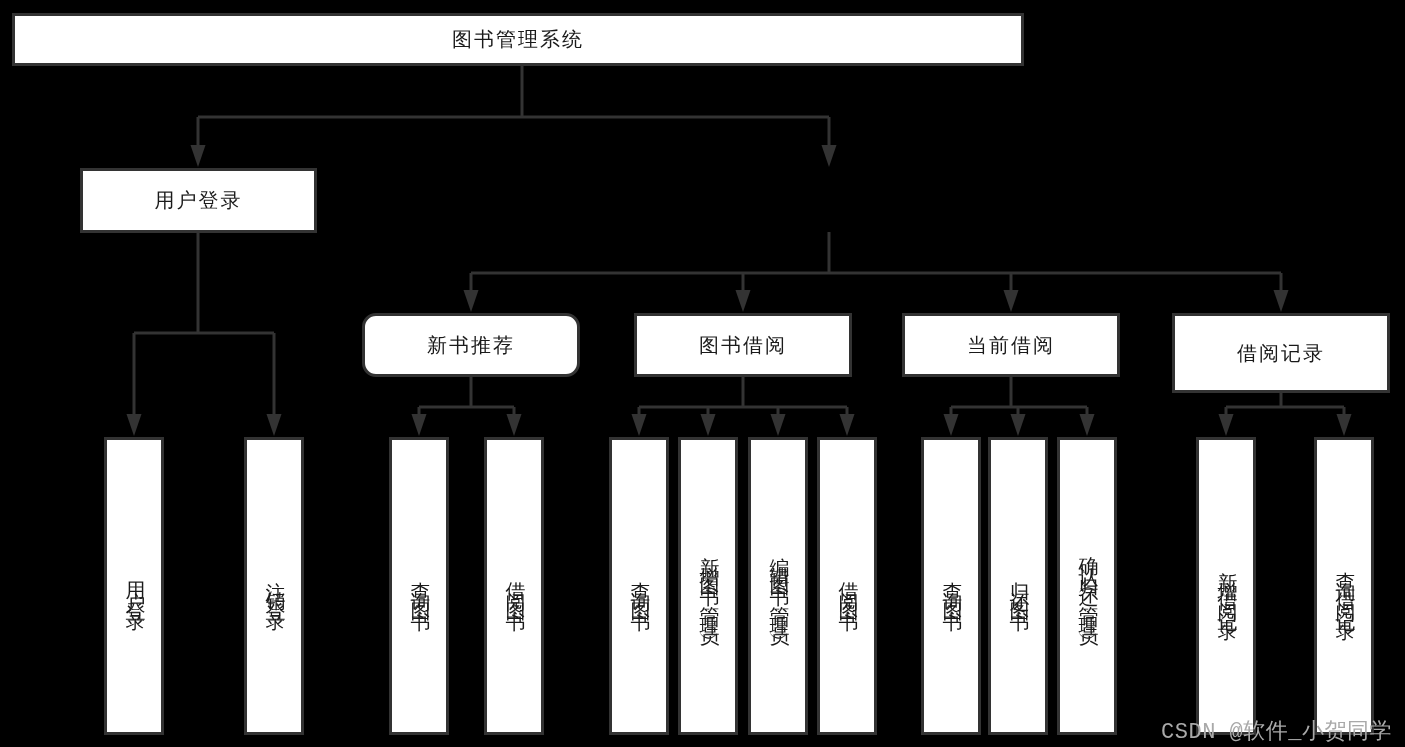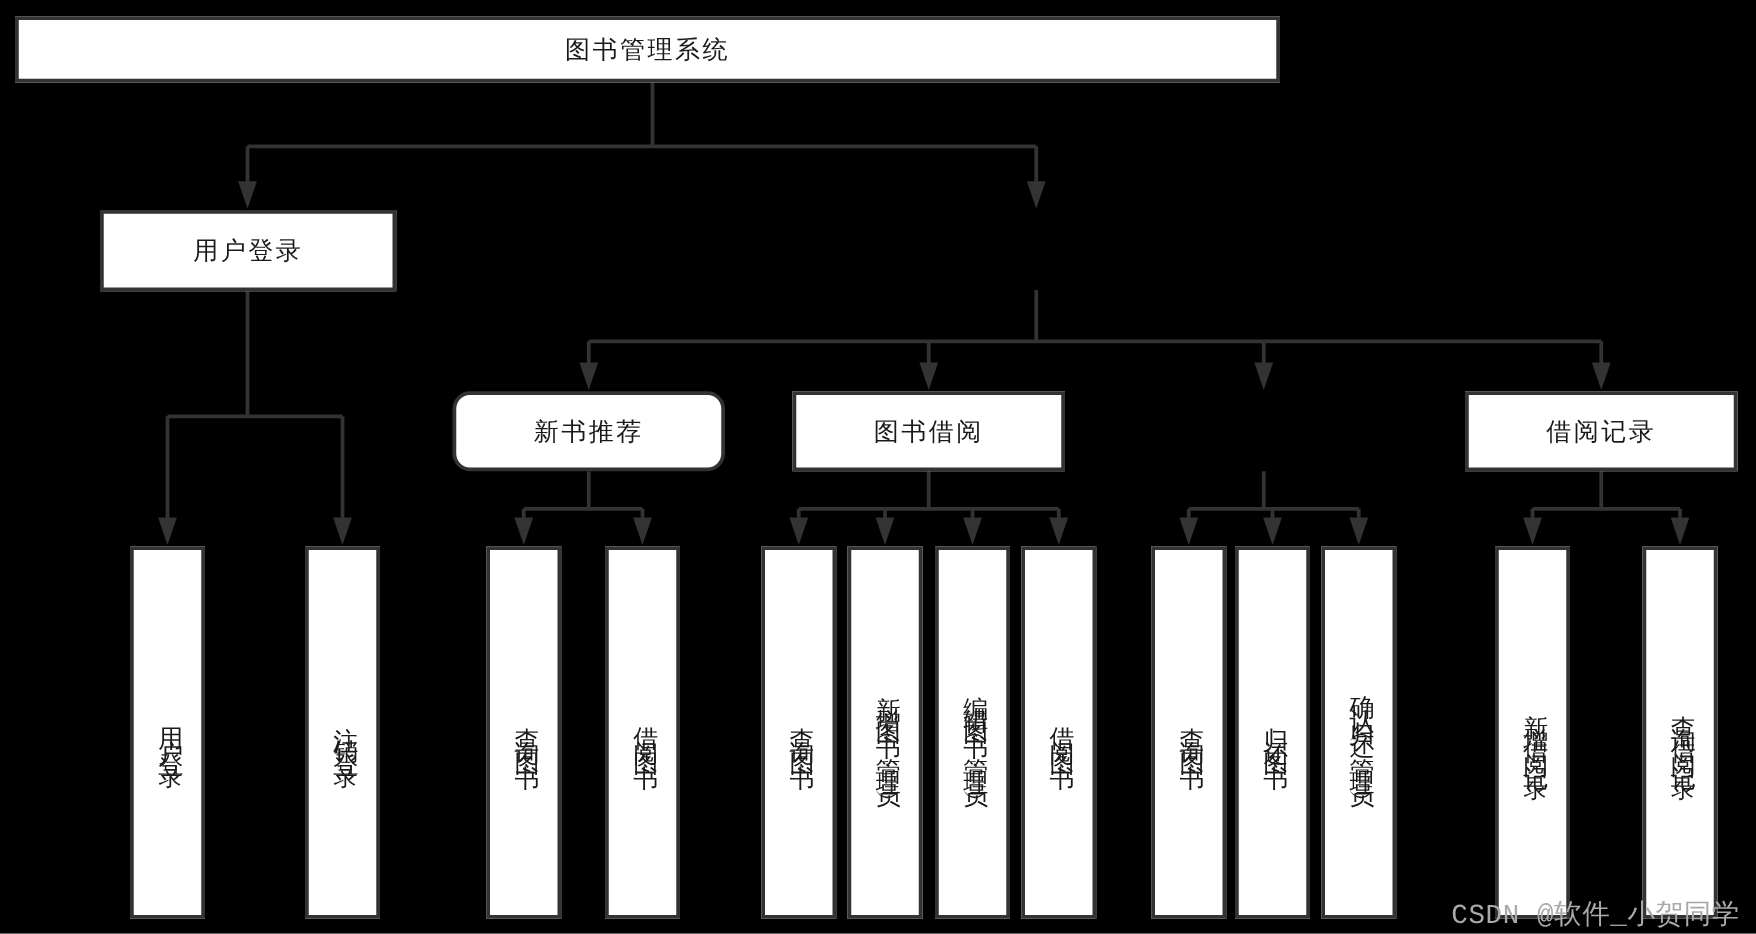--- a/index.html
+++ b/index.html
@@ -137,21 +137,24 @@
   <div class="box" style="left:80px; top:168px; width:237px; height:65px;">
     <span class="h-label">用户登录</span>
   </div>
 
   <div class="box" style="left:362px; top:313px; width:218px; height:64px;border-radius:14px;">
     <span class="h-label">新书推荐</span>
   </div>
   <div class="box" style="left:634px; top:313px; width:218px; height:64px;">
     <span class="h-label">图书借阅</span>
   </div>
-  <div class="box" style="left:1172px; top:313px; width:218px; height:64px;justify-content:center;">
+  <div class="box" style="left:902px; top:313px; width:218px; height:64px;">
+    <span class="h-label">当前借阅</span>
+  </div>
+  <div class="box" style="left:1172px; top:313px; width:218px; height:80px;justify-content:center;">
     <span class="h-label">借阅记录</span>
   </div>
 
   <div class="box" style="left:104px; top:437px; width:60px; height:298px;">
     <span class="v-label">用户登录</span>
   </div>
   <div class="box" style="left:244px; top:437px; width:60px; height:298px;">
     <span class="v-label">注销登录</span>
   </div>
 

